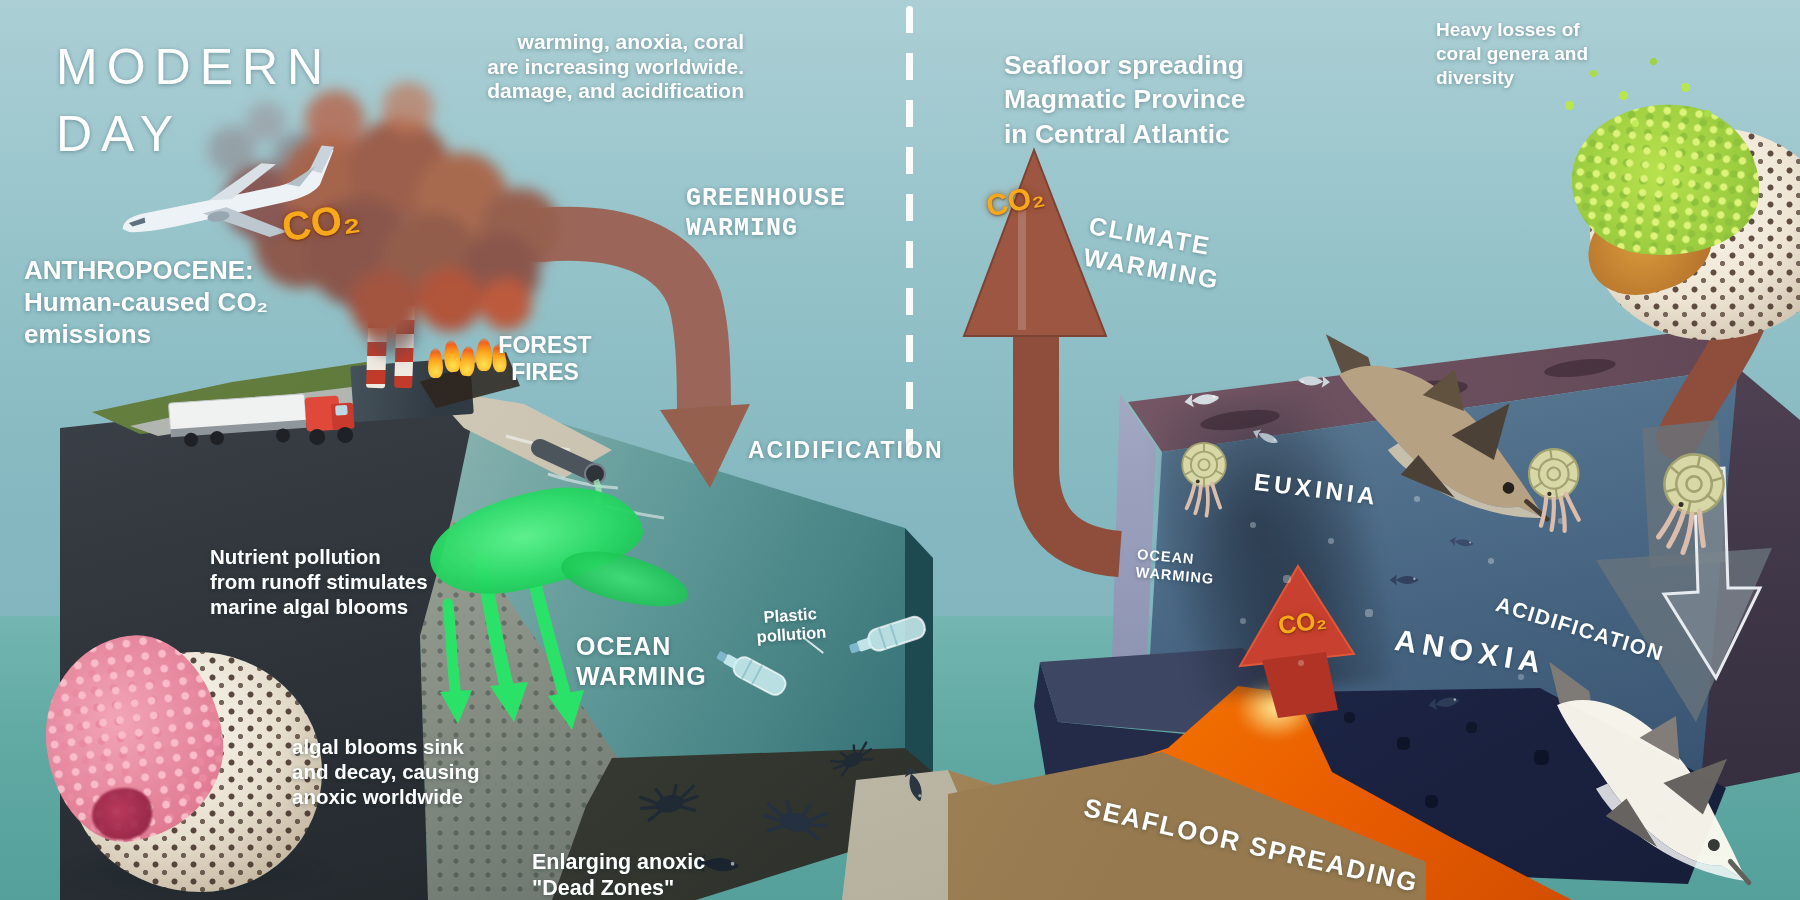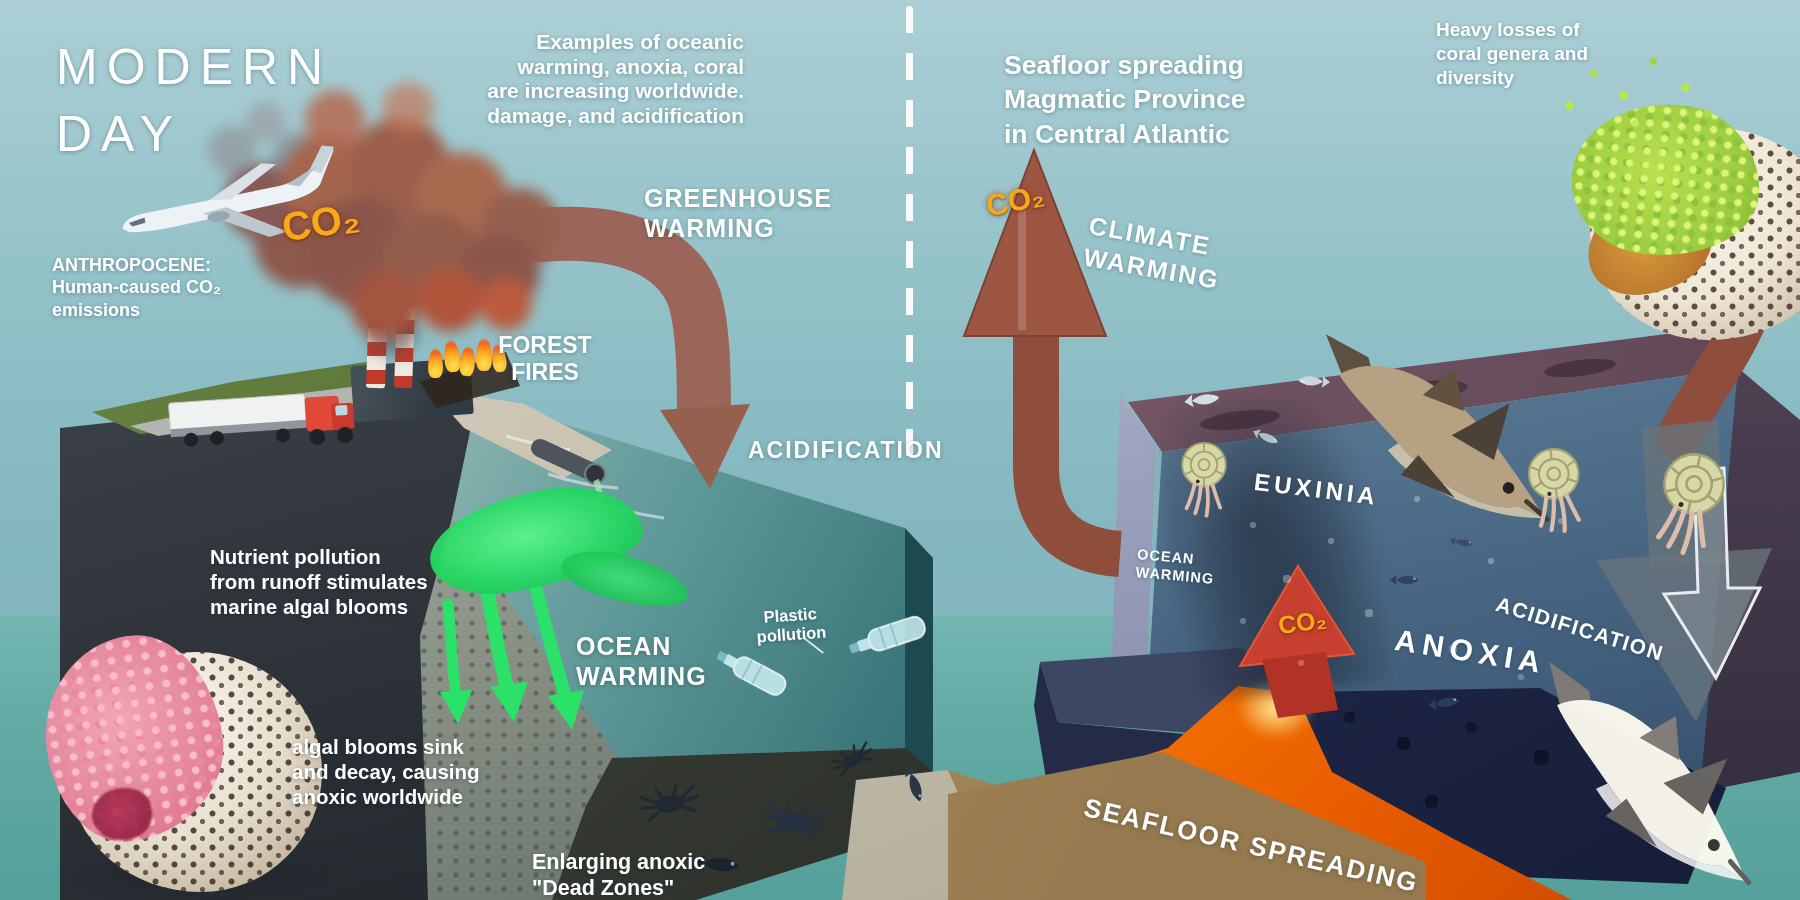--- a/index.html
+++ b/index.html
@@ -325,32 +325,31 @@
        background:radial-gradient(circle,#ddf37a 3.2px,transparent 4.2px),radial-gradient(circle,#8fc23c 3.4px,transparent 4.4px),radial-gradient(circle at 45% 45%,#b9e14e 0%,#9acc3f 65%,#7fb335 100%);
        background-size:16px 14px,18px 16px,100% 100%;background-position:0 0,8px 7px,0 0;"></div>
   <div class="abs" style="left:0;top:0;width:3px;height:3px;border-radius:50%;
     box-shadow:1568px 104px 0 3px #b8e64f,1592px 72px 0 2px #aadd48,1622px 94px 0 3px #b8e64f,1652px 60px 0 2px #9fd342,1684px 86px 0 3px #b8e64f,1706px 112px 0 2px #aadd48,1634px 122px 0 2px #c3ec5c,1606px 142px 0 2px #9fd342;"></div>
 
   <div class="label" style="left:56px;top:34px;font-size:50px;font-weight:400;letter-spacing:9px;line-height:1.34;">
     <span>MODERN</span>
       <span>DAY</span>
   </div>
   <div class="label" style="left:430px;top:30px;width:314px;text-align:right;font-size:21px;line-height:1.17;">
-    <span>Examples of oceanic</span>
       <span>warming, anoxia, coral</span>
     <span>are increasing worldwide.</span>
       <span>damage, and acidification</span>
   </div>
-  <div class="label" style="left:24px;top:254px;font-size:18px;line-height:1.24;margin-left:28px;">
+  <div class="label" style="left:24px;top:254px;font-size:26px;line-height:1.24;">
     <span>ANTHROPOCENE:</span>
       <span>Human-caused CO₂</span>
       <span>emissions</span>
   </div>
   <div class="co2" style="left:282px;top:200px;font-size:40px;transform:rotate(-8deg);">CO₂</div>
-  <div class="label" style="left:644px;top:184px;font-size:25px;letter-spacing:1px;">
+  <div class="label" style="left:686px;top:184px;font-size:25px;letter-spacing:1px;font-family:Liberation Mono, monospace;">
     <span>GREENHOUSE</span>
       <span>WARMING</span>
   </div>
   <div class="label" style="left:470px;top:332px;width:150px;text-align:center;font-size:23px;">
     <span>FOREST</span>
       <span>FIRES</span>
   </div>
   <div class="label" style="left:748px;top:437px;font-size:23px;letter-spacing:2px;">ACIDIFICATION</div>
   <div class="label" style="left:210px;top:544px;font-size:20.5px;line-height:1.22;">
     <span>Nutrient pollution</span>

